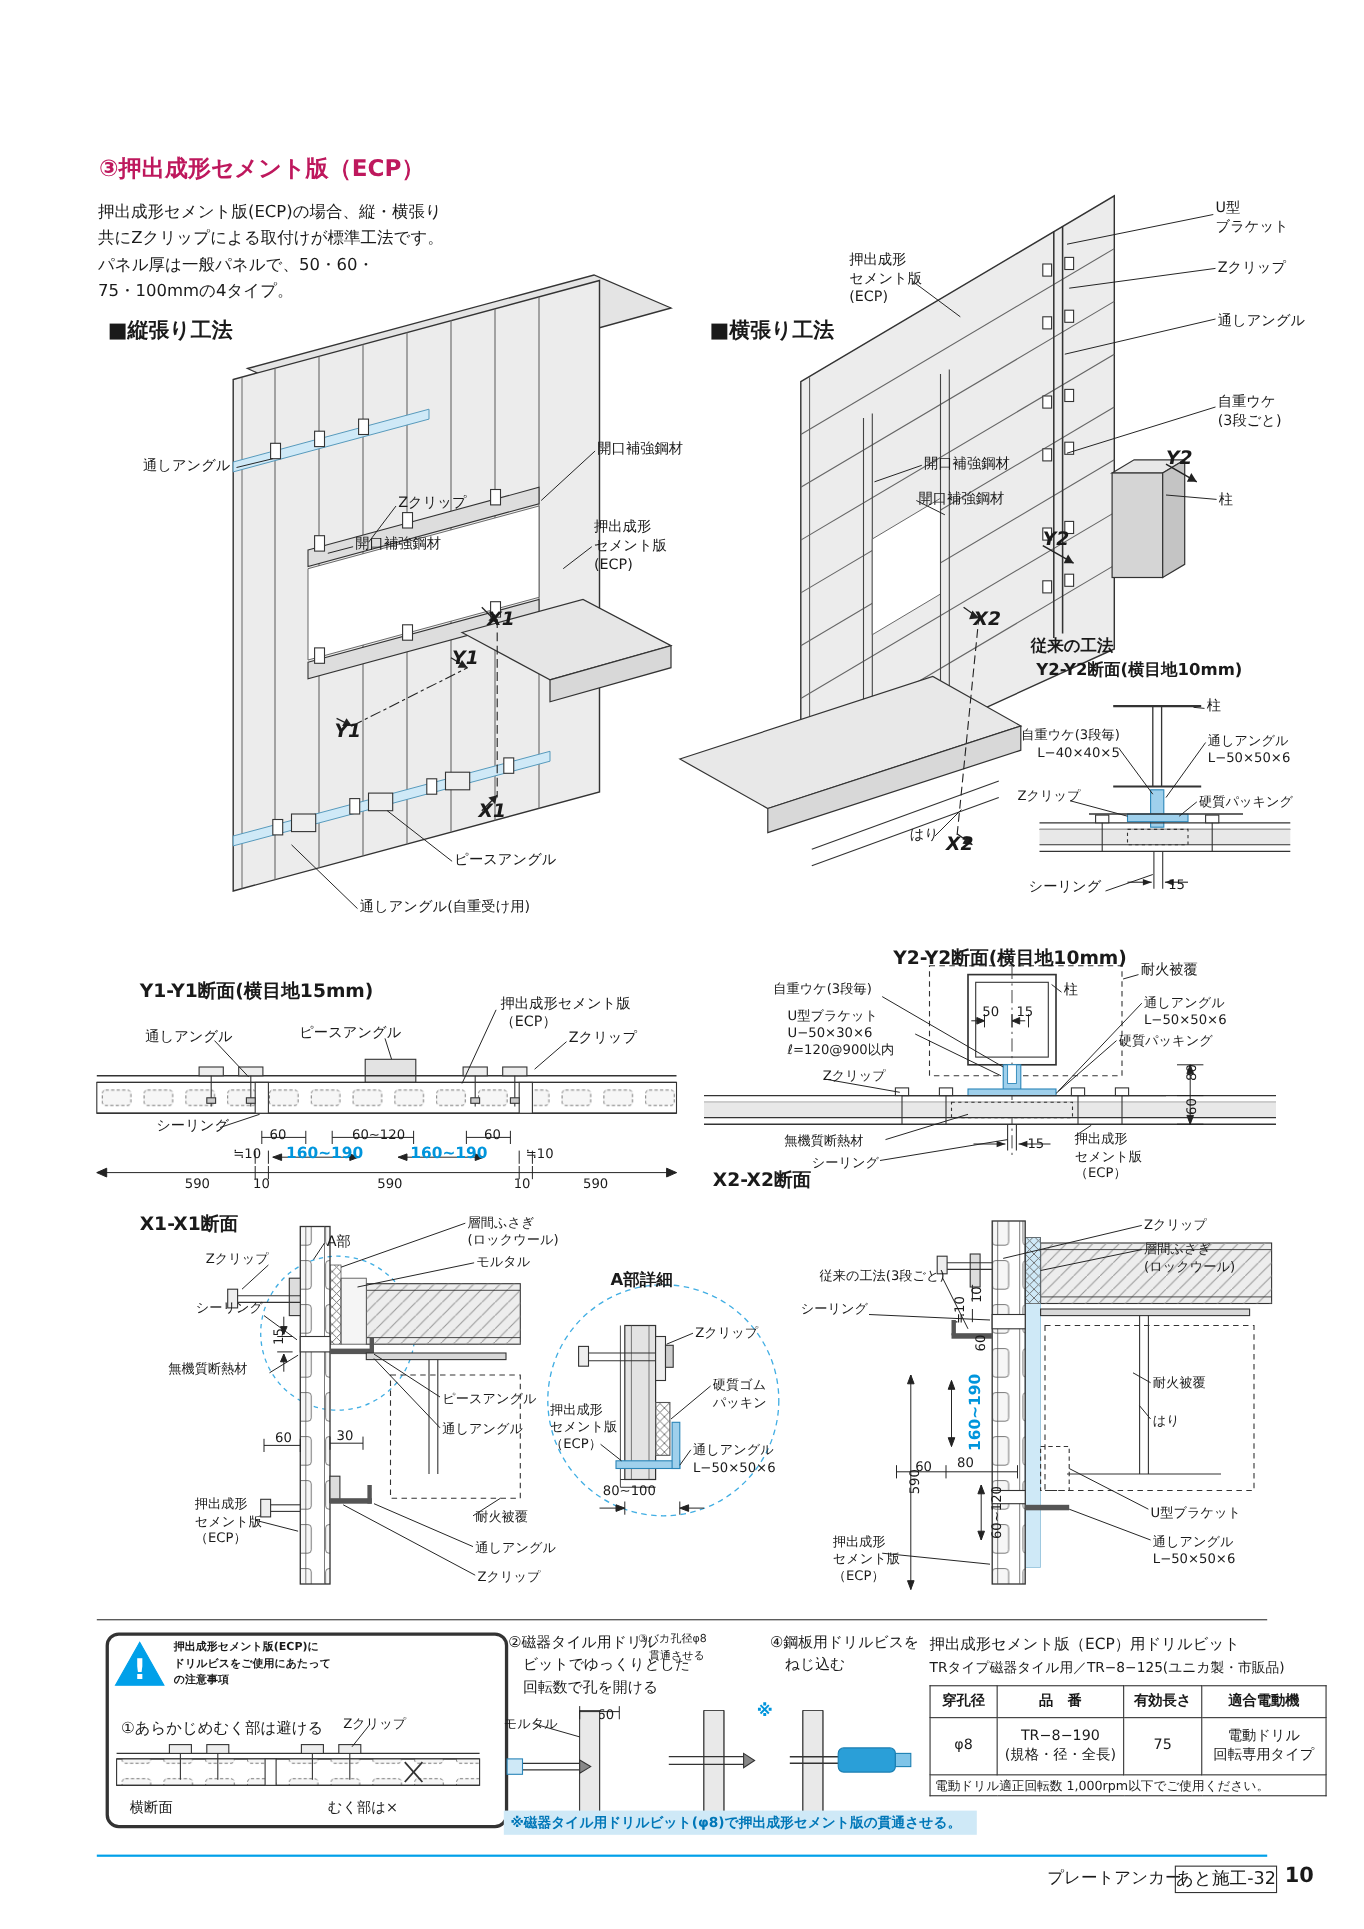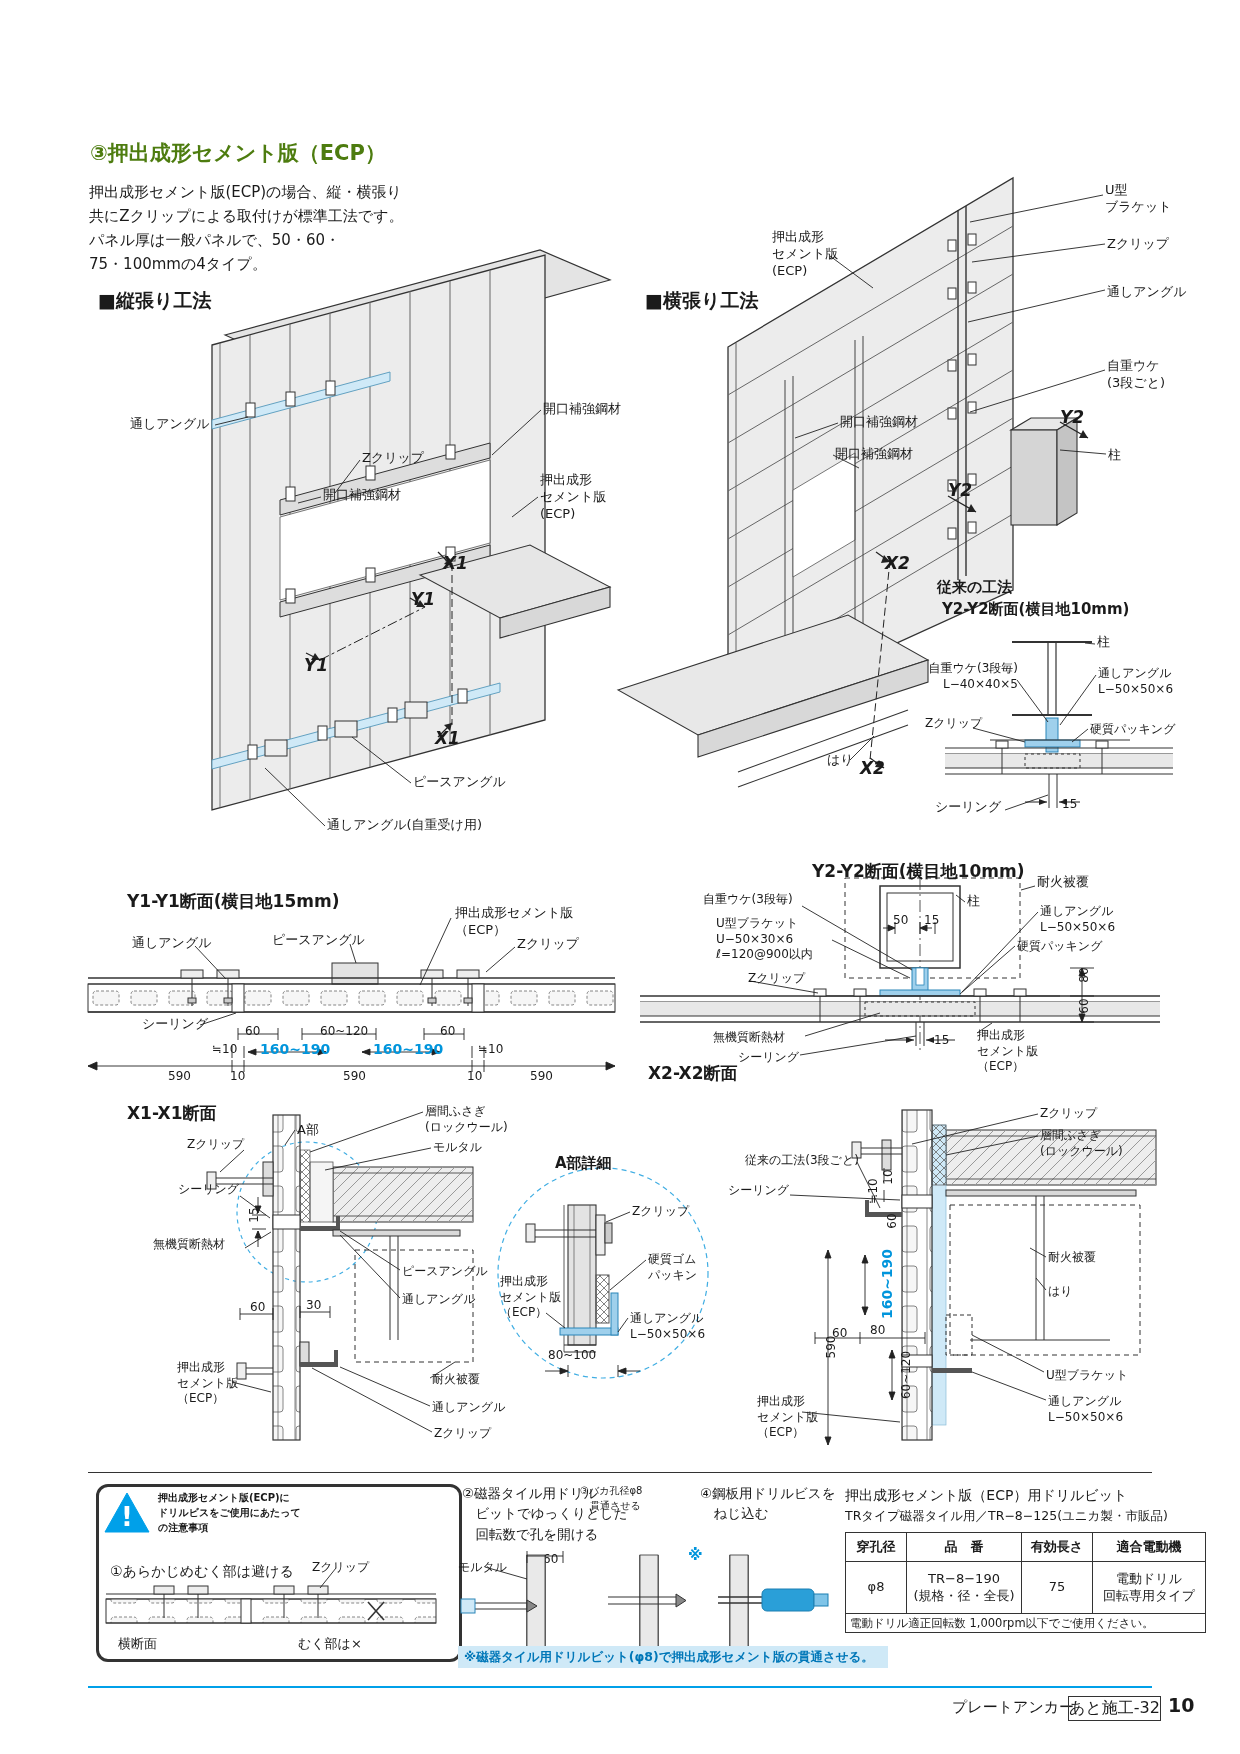--- a/index.html
+++ b/index.html
@@ -1,21 +1,21 @@
 <!DOCTYPE html>
 <html><head>
 <meta charset="utf-8">
 <style>
   html,body{margin:0;padding:0;background:#fff;}
   #page{position:relative;width:1240px;height:1754px;background:#ffffff;overflow:hidden;
         font-family:"DejaVu Sans","Liberation Sans",sans-serif;color:#1a1a1a;}
   .lbl{position:absolute;font-size:13px;line-height:1.3;white-space:pre-line;}
   .b{font-weight:bold}.t19{font-size:19px}.t17{font-size:17px}.t15{font-size:15px}
   .t14{font-size:14px}.t12{font-size:12px}
-  .cy{color:#4d7c0f}
+  .cy{color:#be185d}
   .mark{font-size:17px;font-weight:bold;font-style:italic;}
   .dim{position:absolute;font-size:12px;white-space:nowrap;}
   .bdim{color:#0095dc;font-weight:bold;font-size:14px;}
   .rot{display:inline-block;transform:rotate(-90deg);transform-origin:center;}
   .rt{text-align:right}
   svg{position:absolute;overflow:visible}
   .hdr{position:absolute;left:88px;top:58px;width:1064px;height:46px;display:flex;}
   .hdr .tag{background:#00a0e9;color:#fff;font-size:22px;font-weight:bold;
             width:168px;display:flex;align-items:center;justify-content:center;flex:none;
             border:2px solid #222;border-right:none;}

